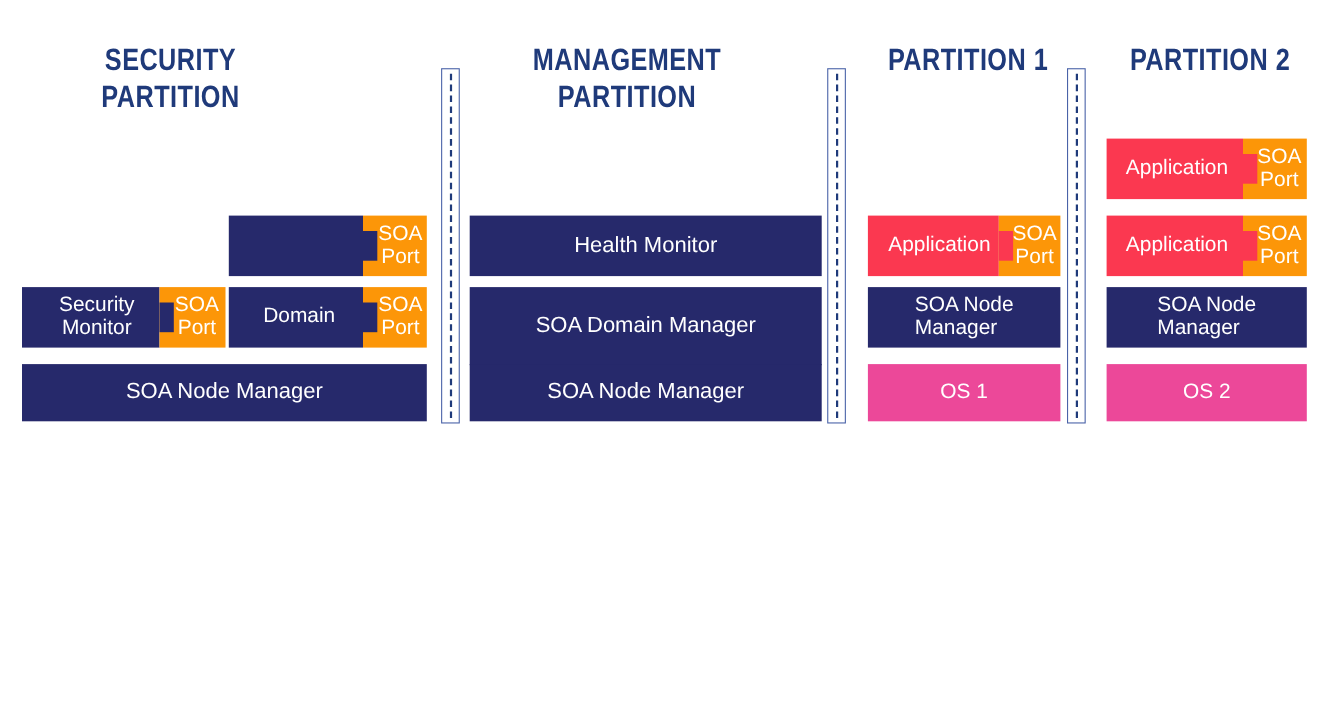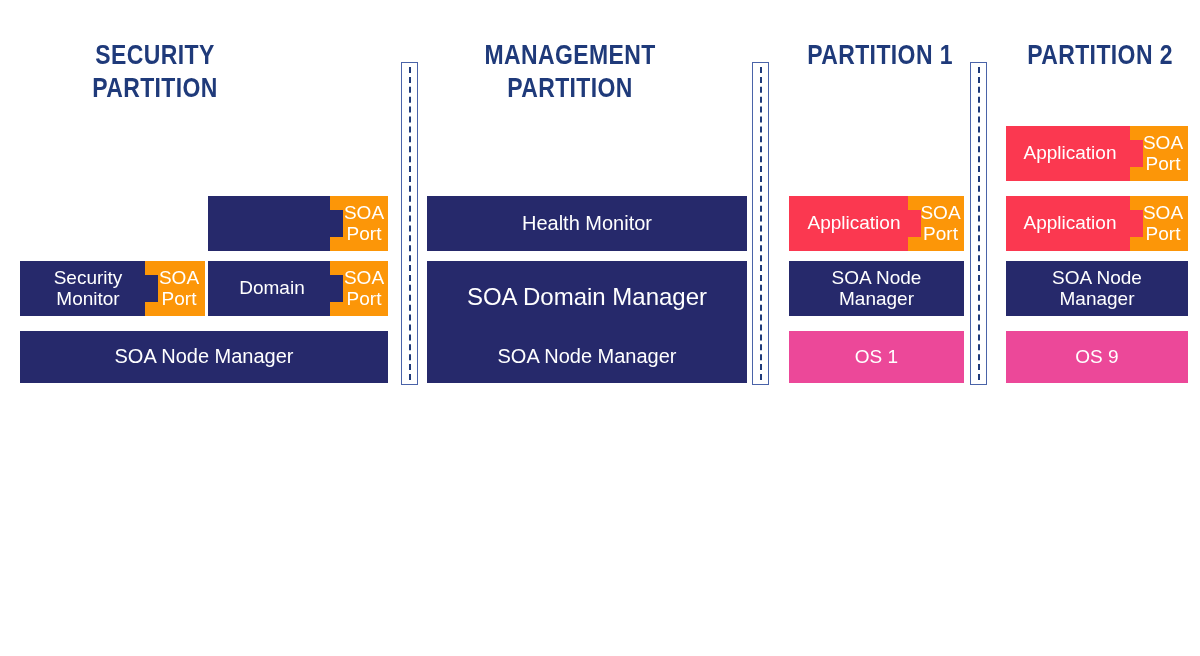--- a/index.html
+++ b/index.html
@@ -34,21 +34,20 @@
   
   .blk {
     position: absolute;
     box-sizing: border-box;
     display: flex;
     align-items: center;
     justify-content: center;
     color: #ffffff;
     font-size: 19px;
     line-height: 1.08;
-    text-align: center;
     white-space: pre-line;
     overflow: visible;
   }
   .blk.navy   { background: #26296B; }
   .blk.gray   { background: #ec4899; }
 
   
   .module {
     position: absolute;
     box-sizing: border-box;
@@ -171,21 +170,21 @@
     <div class="tab" style="left:122px; top:14px; width:13px; height:27px;"></div>
     <div class="label-over" style="left:0px; top:0; width:128px; height:55px; font-size:19px;">Domain</div>
     <div class="label-over" style="left:132px; top:0; width:48px; height:55px; font-size:19px;">SOA
 Port</div>
   </div>
 
   <div class="blk navy" style="left:20px; top:331px; width:368px; height:52px; font-size:20px;">SOA Node Manager</div>
 
   <div class="blk navy" style="left:427px; top:196px; width:320px; height:55px; font-size:20px;">Health Monitor</div>
 
-  <div class="blk navy" style="left:427px; top:261px; width:320px; height:71px; font-size:24px;">SOA Domain Manager</div>
+  <div class="blk navy" style="left:427px; top:261px; width:320px; height:71px; font-size:20px;">SOA Domain Manager</div>
 
   <div class="blk navy" style="left:427px; top:331px; width:320px; height:52px; font-size:20px;">SOA Node Manager</div>
 
   <div class="module" style="left:789px; top:196px; width:175px; height:55px;">
     <div class="left pink" style="width:119px;"></div>
     <div class="right orange" style="width:56px;"></div>
     <div class="tab pinktab" style="left:119px; top:14px; width:13px; height:27px;"></div>
     <div class="label-over" style="left:-2px; top:0; width:134px; height:55px; font-size:19px;">Application</div>
     <div class="label-over" style="left:128px; top:0; width:47px; height:55px; font-size:19px;">SOA
 Port</div>
@@ -210,21 +209,21 @@
     <div class="right orange" style="width:58px;"></div>
     <div class="tab pinktab" style="left:124px; top:14px; width:13px; height:27px;"></div>
     <div class="label-over" style="left:-4px; top:0; width:136px; height:55px; font-size:19px;">Application</div>
     <div class="label-over" style="left:132px; top:0; width:50px; height:55px; font-size:19px;">SOA
 Port</div>
   </div>
 
   <div class="blk navy" style="left:1006px; top:261px; width:182px; height:55px; font-size:19px;">SOA Node
 Manager</div>
 
-  <div class="blk gray" style="left:1006px; top:331px; width:182px; height:52px; font-size:19px;">OS 9</div>
+  <div class="blk gray" style="left:1006px; top:331px; width:182px; height:52px; font-size:19px;">OS 2</div>
 
   <div class="bar hyper" style="left:20px; top:400px; width:1168px; height:92px;">Hypervisor</div>
 
   <div class="bar kernel" style="left:20px; top:492px; width:1168px; height:70px;">Secure Separation Kernel</div>
 
   <div class="bar hw" style="left:20px; top:562px; width:1168px; height:94px;">Hardware</div>
 
 </div>
 
 </body></html>

